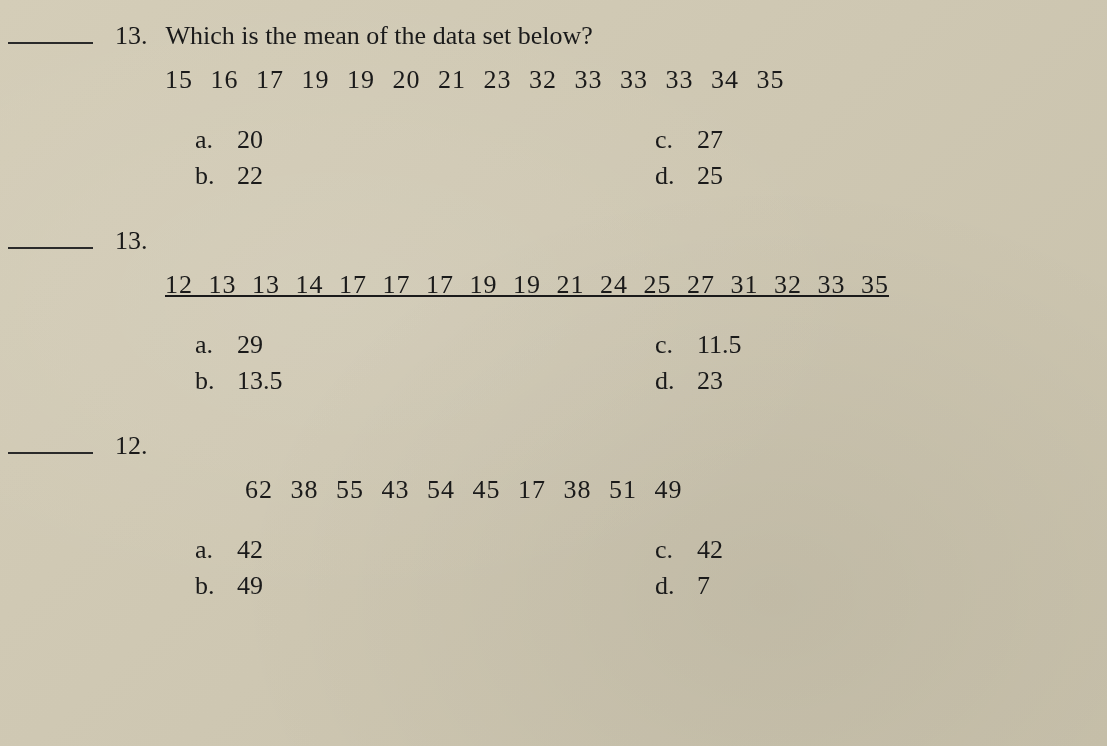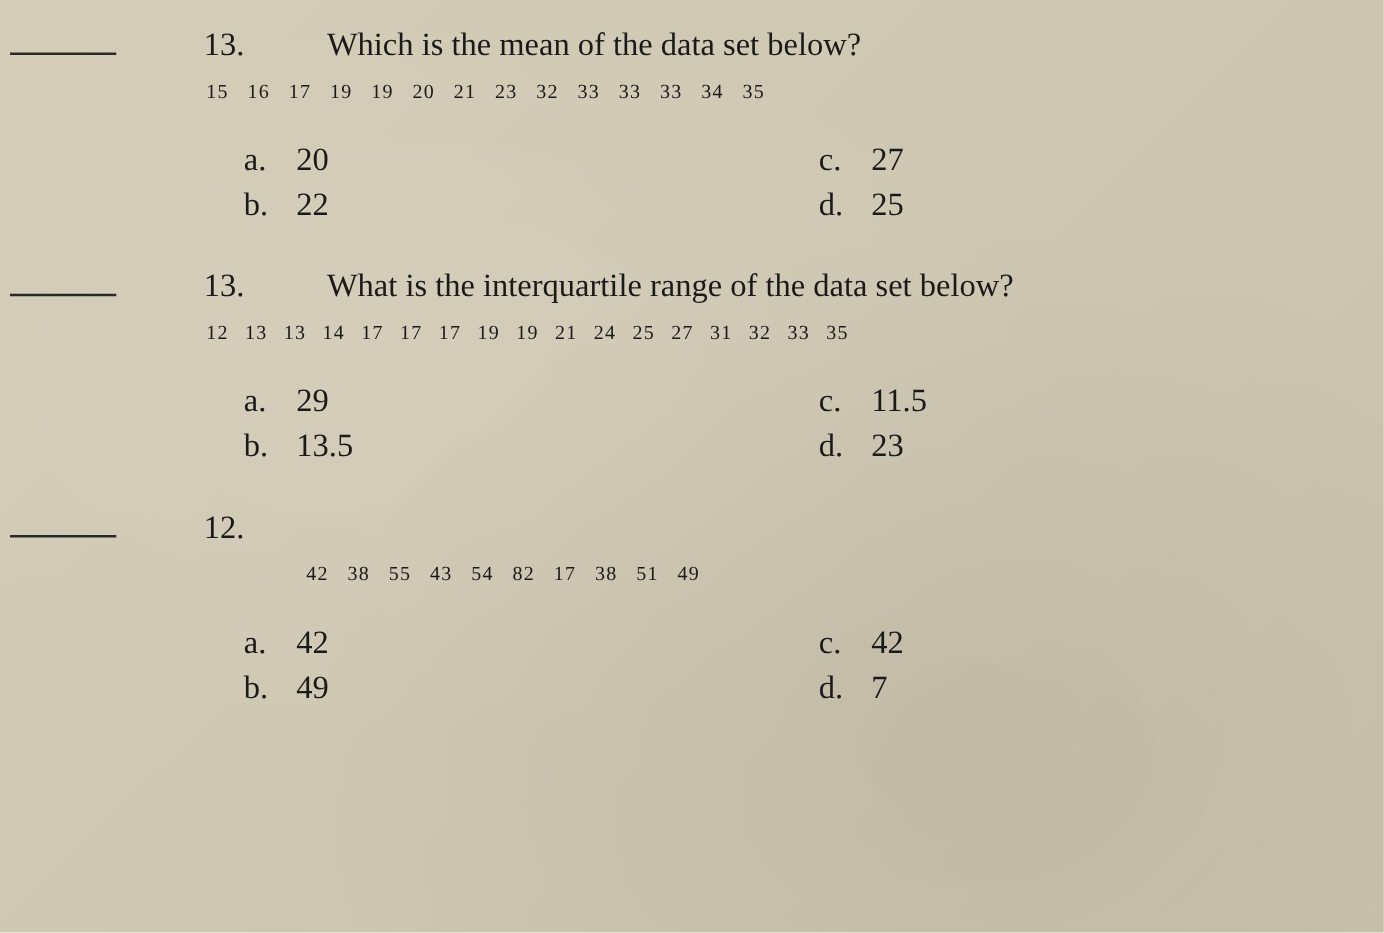--- a/index.html
+++ b/index.html
@@ -30,21 +30,20 @@
       pointer-events: none;
     }
     .question {
       margin-bottom: 32px;
       position: relative;
     }
     .question-header {
       display: flex;
       align-items: baseline;
       margin-bottom: 14px;
-      gap: 48px;
     }
     .answer-blank {
       width: 85px;
       border-bottom: 2px solid #2a2a2a;
       margin-right: 22px;
       margin-left: 8px;
       height: 2px;
       margin-top: 24px;
       flex-shrink: 0;
     }
@@ -53,24 +52,25 @@
       flex-shrink: 0;
     }
     .question-text {
       flex: 1;
     }
     .data-row {
       margin-left: 165px;
       margin-bottom: 30px;
       letter-spacing: 1px;
       word-spacing: 10px;
-      font-size: 16px;
+      font-size: 26px;
     }
     .data-row.wide {
       word-spacing: 8px;
+      text-decoration: underline;
     }
     .data-row.indent2 {
       margin-left: 245px;
     }
     .options {
       display: flex;
       margin-left: 195px;
       margin-bottom: 10px;
     }
     .option-col {
@@ -124,21 +124,20 @@
         <span class="option-value">25</span>
       </div>
     </div>
   </div>
 </div>
 
 <div class="question">
   <div class="question-header">
     <div class="answer-blank"></div>
     <div class="question-number">13.</div>
-    <div class="question-text">What is the interquartile range of the data set below?</div>
   </div>
   <div class="data-row wide">12  13  13  14  17  17  17  19  19  21  24  25  27  31  32  33  35</div>
   <div class="options">
     <div class="option-col left">
       <div class="option">
         <span class="option-letter">a.</span>
         <span class="option-value">29</span>
       </div>
       <div class="option">
         <span class="option-letter">b.</span>
@@ -156,21 +155,21 @@
       </div>
     </div>
   </div>
 </div>
 
 <div class="question">
   <div class="question-header">
     <div class="answer-blank"></div>
     <div class="question-number">12.</div>
   </div>
-  <div class="data-row indent2">42  38  55  43  54  82  17  38  51  49</div>
+  <div class="data-row indent2">62  38  55  43  54  45  17  38  51  49</div>
   <div class="options">
     <div class="option-col left">
       <div class="option">
         <span class="option-letter">a.</span>
         <span class="option-value">42</span>
       </div>
       <div class="option">
         <span class="option-letter">b.</span>
         <span class="option-value">49</span>
       </div>

